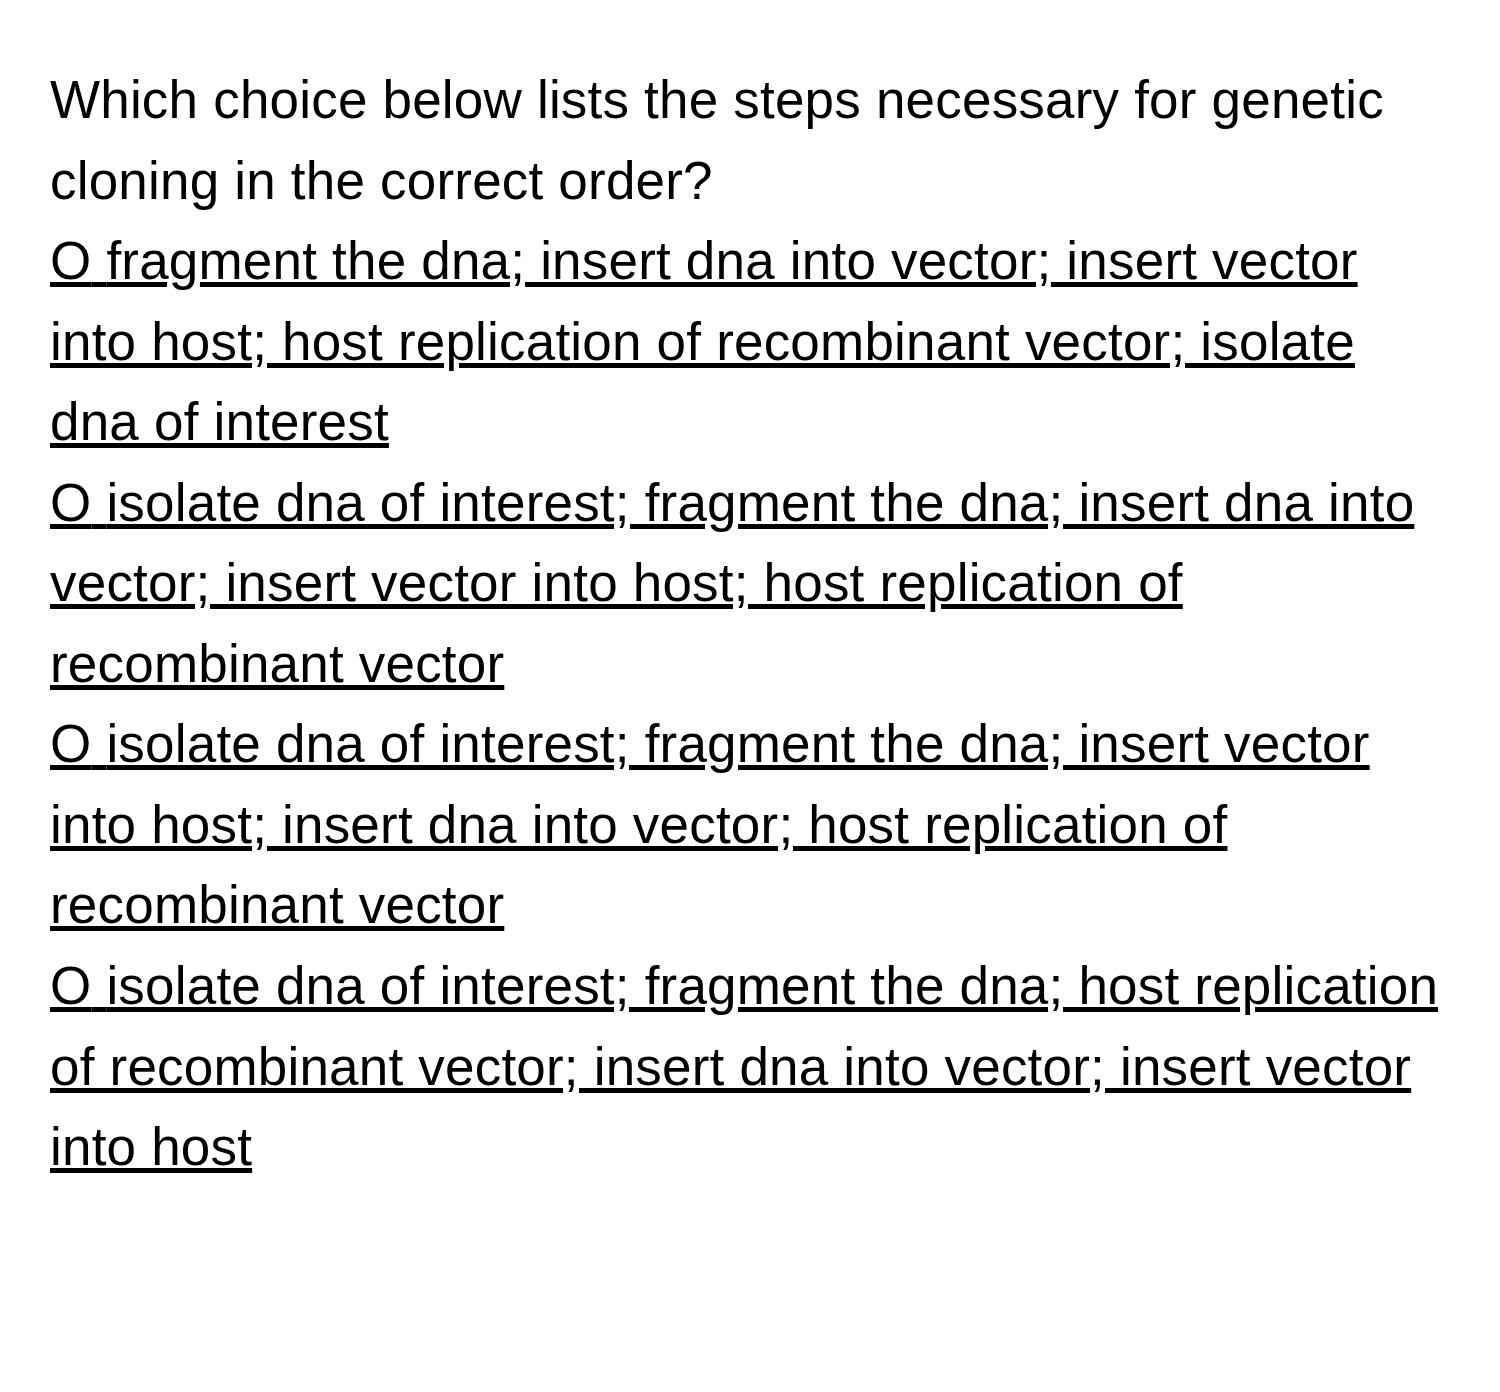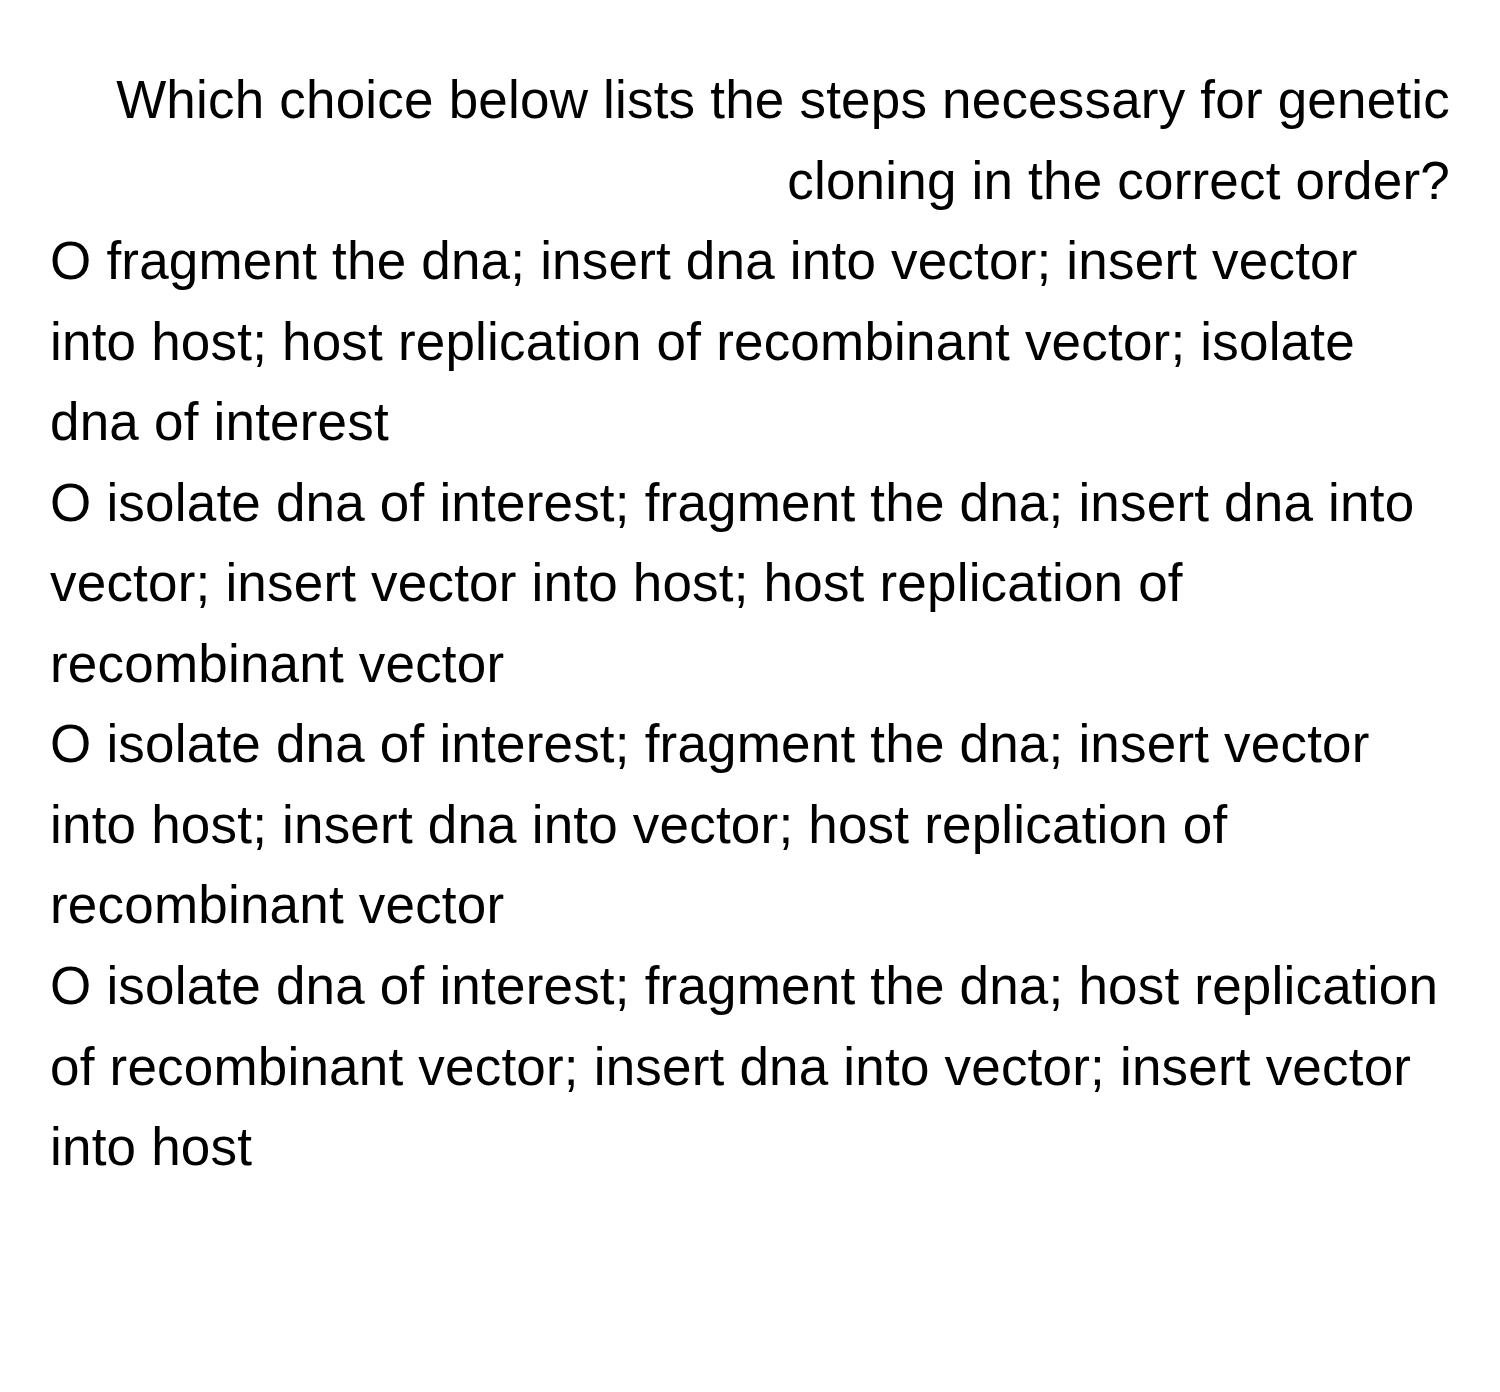--- a/index.html
+++ b/index.html
@@ -13,24 +13,24 @@
       background: #ffffff;
       font-family: -apple-system, BlinkMacSystemFont, "Segoe UI", Helvetica, Arial, sans-serif;
       padding: 60px 50px 50px 50px;
       font-size: 53px;
       line-height: 1.52;
       color: #000000;
       letter-spacing: 0.2px;
     }
     .question {
       margin-bottom: 0;
-      text-align: right;
     }
     .option {
       display: block;
+      text-decoration: underline;
     }
     .option-marker {
       display: inline;
     }
     .option-text {
       display: inline;
     }
   </style>
 </head>
 <body>

